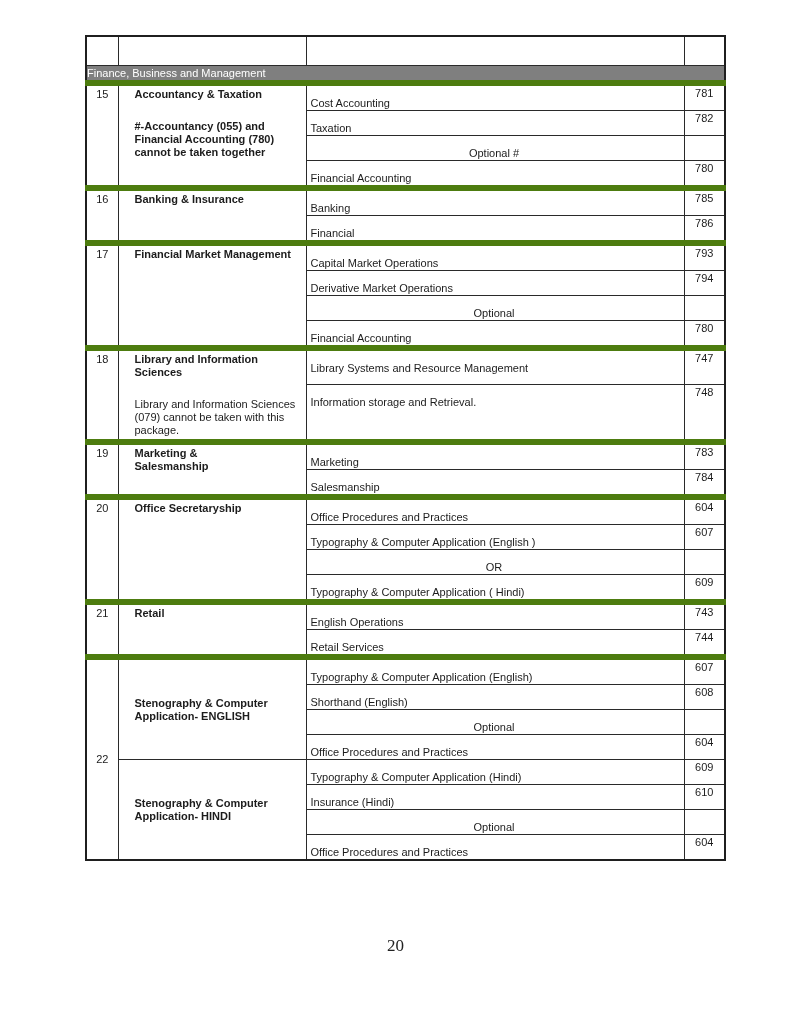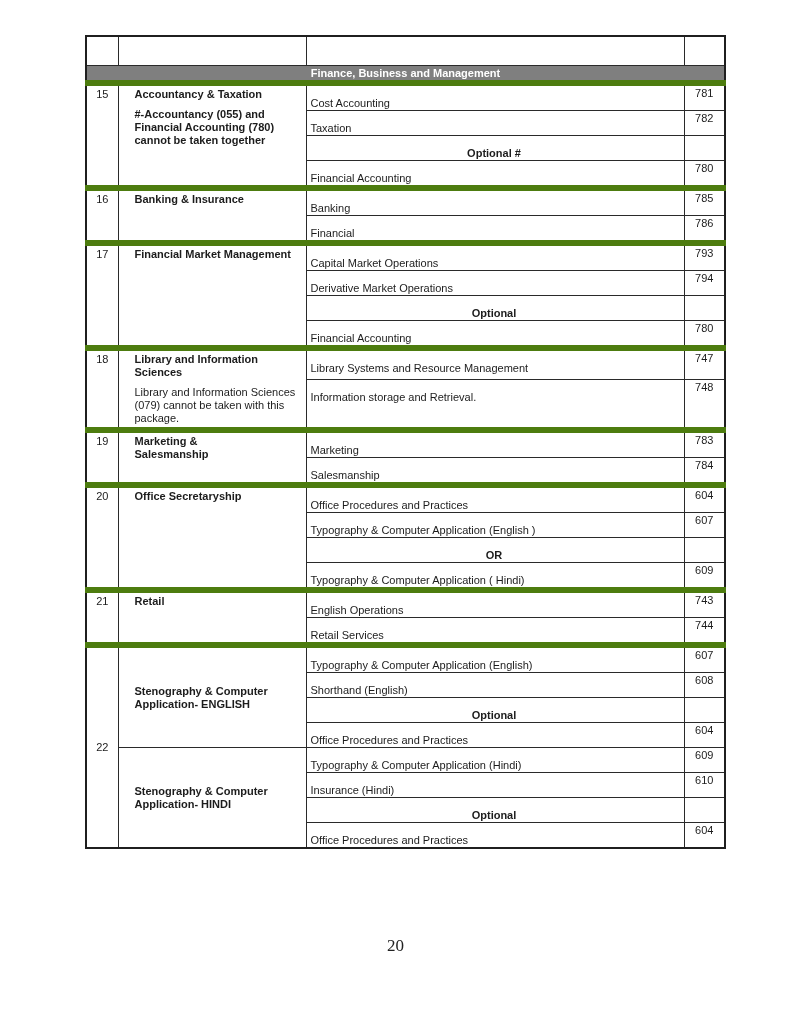--- a/index.html
+++ b/index.html
@@ -19,28 +19,28 @@
     padding:0; vertical-align:top;
     font-size:11px; line-height:13px;
     overflow:hidden;
   }
   tr.pkg-top td { border-top:6px solid #4d7c0f; }
   td.num  { text-align:center; padding-top:2px; }
   td.num.mid { vertical-align:middle; padding-top:0; }
   td.pkg  { padding:2px 2px 2px 16px; }
   td.pkg.mid { vertical-align:middle; }
   .pkg-name { font-weight:bold; white-space:pre-line; }
-  .pkg-note { margin-top:7px; font-weight:bold; }
+  .pkg-note { margin-top:19px; font-weight:bold; }
   .pkg-note.regular { font-weight:normal; }
   td.subj { padding:11px 2px 0 4px; }
-  td.subj.opt { text-align:center; font-weight:bold; padding-left:0; }
+  td.subj.opt { text-align:center; font-weight:normal; padding-left:0; }
   td.code { text-align:center; padding-top:1px;margin-left:12px; }
   tr.banner td {
     background:#7f7f7f; color:#ffffff;
-    font-weight:bold; text-align:center;
+    font-weight:normal; 
     vertical-align:middle; line-height:14px;
   }
   .page-num {
     position:absolute; top:936px; left:0; width:791px;
     text-align:center;
     font-family:"Liberation Serif", serif;
     font-size:17px; color:#222222;
   }
 </style>
 </head>

